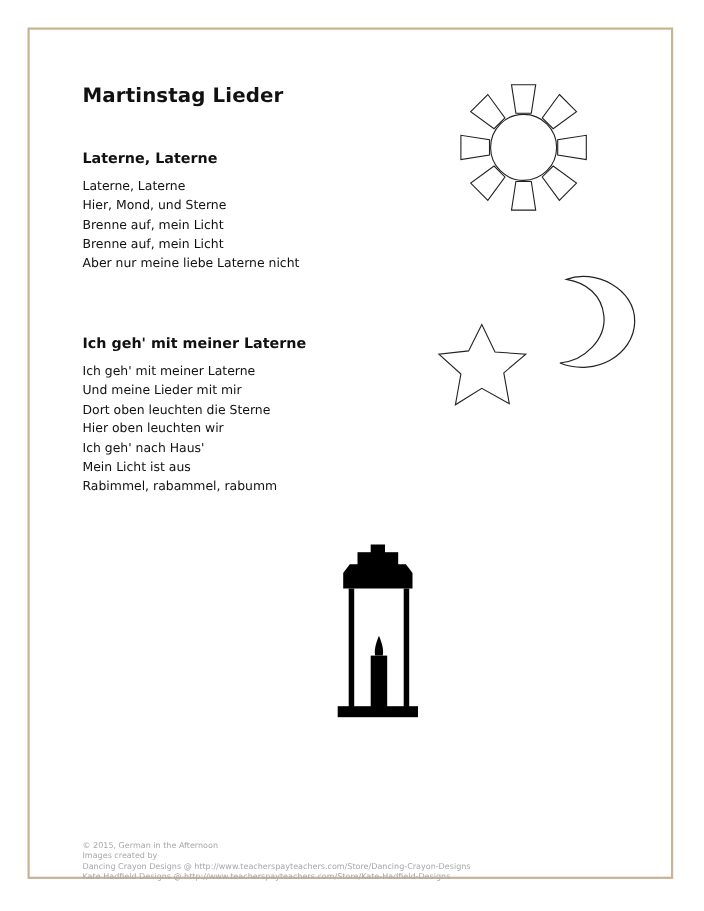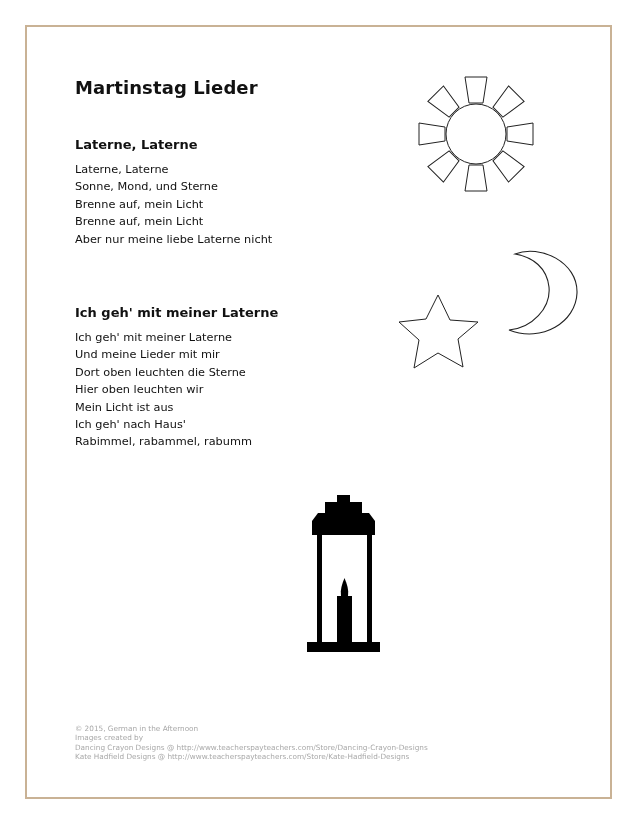--- a/index.html
+++ b/index.html
@@ -6,49 +6,49 @@
     body { width: 640px; height: 828px; position: relative; overflow: hidden;
            font-family: "DejaVu Sans", sans-serif; color: #111; }
     .page-border { position: absolute; left: 25px; top: 25px; width: 587px; height: 774px;
                    border: 2px solid #c9b295; box-sizing: border-box; }
     .title { position: absolute; left: 75px; top: 77px; font-size: 18px; font-weight: bold;
              letter-spacing: 0.1px; margin: 0; }
     .song-title { position: absolute; left: 75px; font-size: 13px; font-weight: bold; margin: 0; }
     .lyrics { position: absolute; left: 75px; margin: 0; padding: 0; list-style: none;
               font-size: 11.3px; line-height: 17.4px; color: #111; }
     .lyrics li { white-space: nowrap; }
-    .footer { position: absolute; left: 75px; top: 724px; margin: 0; padding: 0; list-style: none;
+    .footer { position: absolute; left: 75px; top: 764px; margin: 0; padding: 0; list-style: none;
               font-size: 7.3px; line-height: 9.3px; color: #a8a8a8; }
     .footer li { white-space: nowrap; }
     svg.art { position: absolute; overflow: visible; }
   </style>
 </head>
 <body>
 
 <div class="page-border"></div>
 
 <h1 class="title">Martinstag Lieder</h1>
 
 <h2 class="song-title" style="top:137px;">Laterne, Laterne</h2>
 <ul class="lyrics" style="top:161px;">
   <li>Laterne, Laterne</li>
-  <li>Sonne, Mond, und Sterne</li>
+  <li>Hier, Mond, und Sterne</li>
   <li>Brenne auf, mein Licht</li>
   <li>Brenne auf, mein Licht</li>
   <li>Aber nur meine liebe Laterne nicht</li>
 </ul>
 
 <h2 class="song-title" style="top:305px;">Ich geh' mit meiner Laterne</h2>
 <ul class="lyrics" style="top:329px;">
   <li>Ich geh' mit meiner Laterne</li>
   <li>Und meine Lieder mit mir</li>
   <li>Dort oben leuchten die Sterne</li>
   <li>Hier oben leuchten wir</li>
+  <li>Ich geh' nach Haus'</li>
   <li>Mein Licht ist aus</li>
-  <li>Ich geh' nach Haus'</li>
   <li>Rabimmel, rabammel, rabumm</li>
 </ul>
 
 <svg class="art" style="left:410px;top:70px;" width="140" height="130" viewBox="410 70 140 130">
   <g fill="#fff" stroke="#222" stroke-width="1">
     <circle cx="476" cy="134" r="30"></circle>
     <g id="ray">
       <polygon points="465,77 487,77 483,103 469,103"></polygon>
     </g>
     <polygon points="465,77 487,77 483,103 469,103" transform="rotate(45 476 134)"></polygon>

